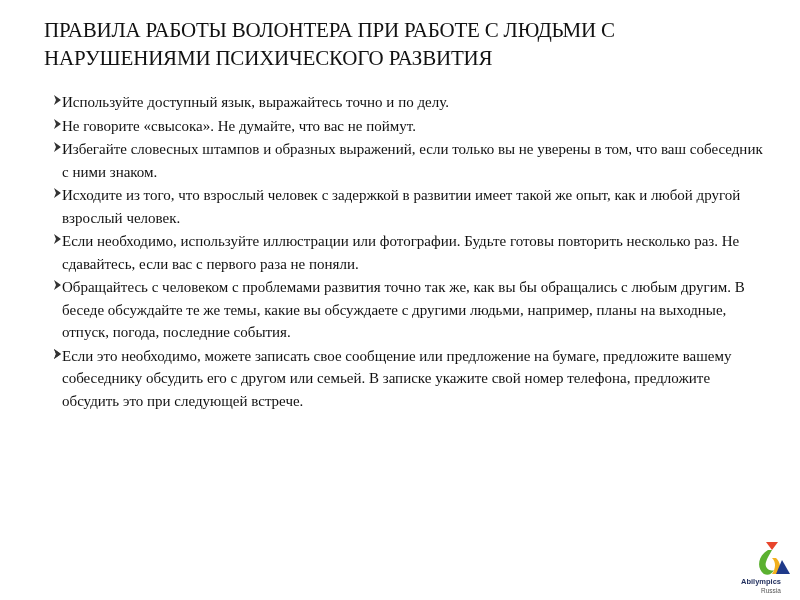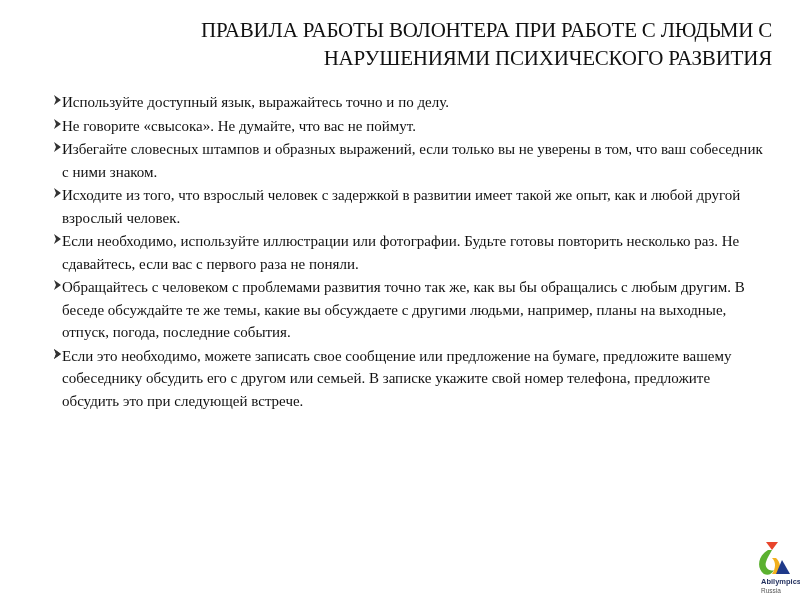--- a/index.html
+++ b/index.html
@@ -1,40 +1,40 @@
 <!DOCTYPE html>
 <html><head>
 <meta charset="utf-8">
 <style>
   html, body { margin: 0; padding: 0; }
   body {
     width: 800px; height: 600px; background: #ffffff; position: relative; overflow: hidden;
     font-family: "Liberation Serif", "DejaVu Serif", serif; color: #111111;
   }
   .title {
-    position: absolute; left: 52px; top: 16px; width: 720px;
-    text-align: right; font-size: 21px; line-height: 28px; font-weight: normal;
+    position: absolute; left: 44px; top: 16px; width: 720px;
+    text-align: left; font-size: 21px; line-height: 28px; font-weight: normal;
     letter-spacing: -0.2px;
   }
   .bullets {
     position: absolute; left: 54px; top: 91px; width: 715px;
     list-style: none; margin: 0; padding: 0;
   }
   .bullet {
     position: relative; padding-left: 8px; font-size: 15px; line-height: 22.5px;
     margin-bottom: 1px;
   }
   .bullet .arrow {
     position: absolute; left: -1px; top: 3px; width: 9px; height: 12px;
   }
   .logo {
     position: absolute; left: 748px; top: 538px; width: 46px; height: 58px;
   }
   .logo-name {
-    position: absolute; left: 741px; top: 577px; width: 60px; text-align: right;
+    position: absolute; left: 741px; top: 577px; width: 60px; text-align: left;
     font-family: "Liberation Sans", sans-serif; font-weight: bold; font-size: 7.5px; color: #1f2d5c;
   }
   .logo-sub {
     position: absolute; left: 741px; top: 587px; width: 60px; text-align: center;
     font-family: "Liberation Sans", sans-serif; font-size: 6.5px; color: #555;
   }
 </style>
 </head>
 <body>
 

